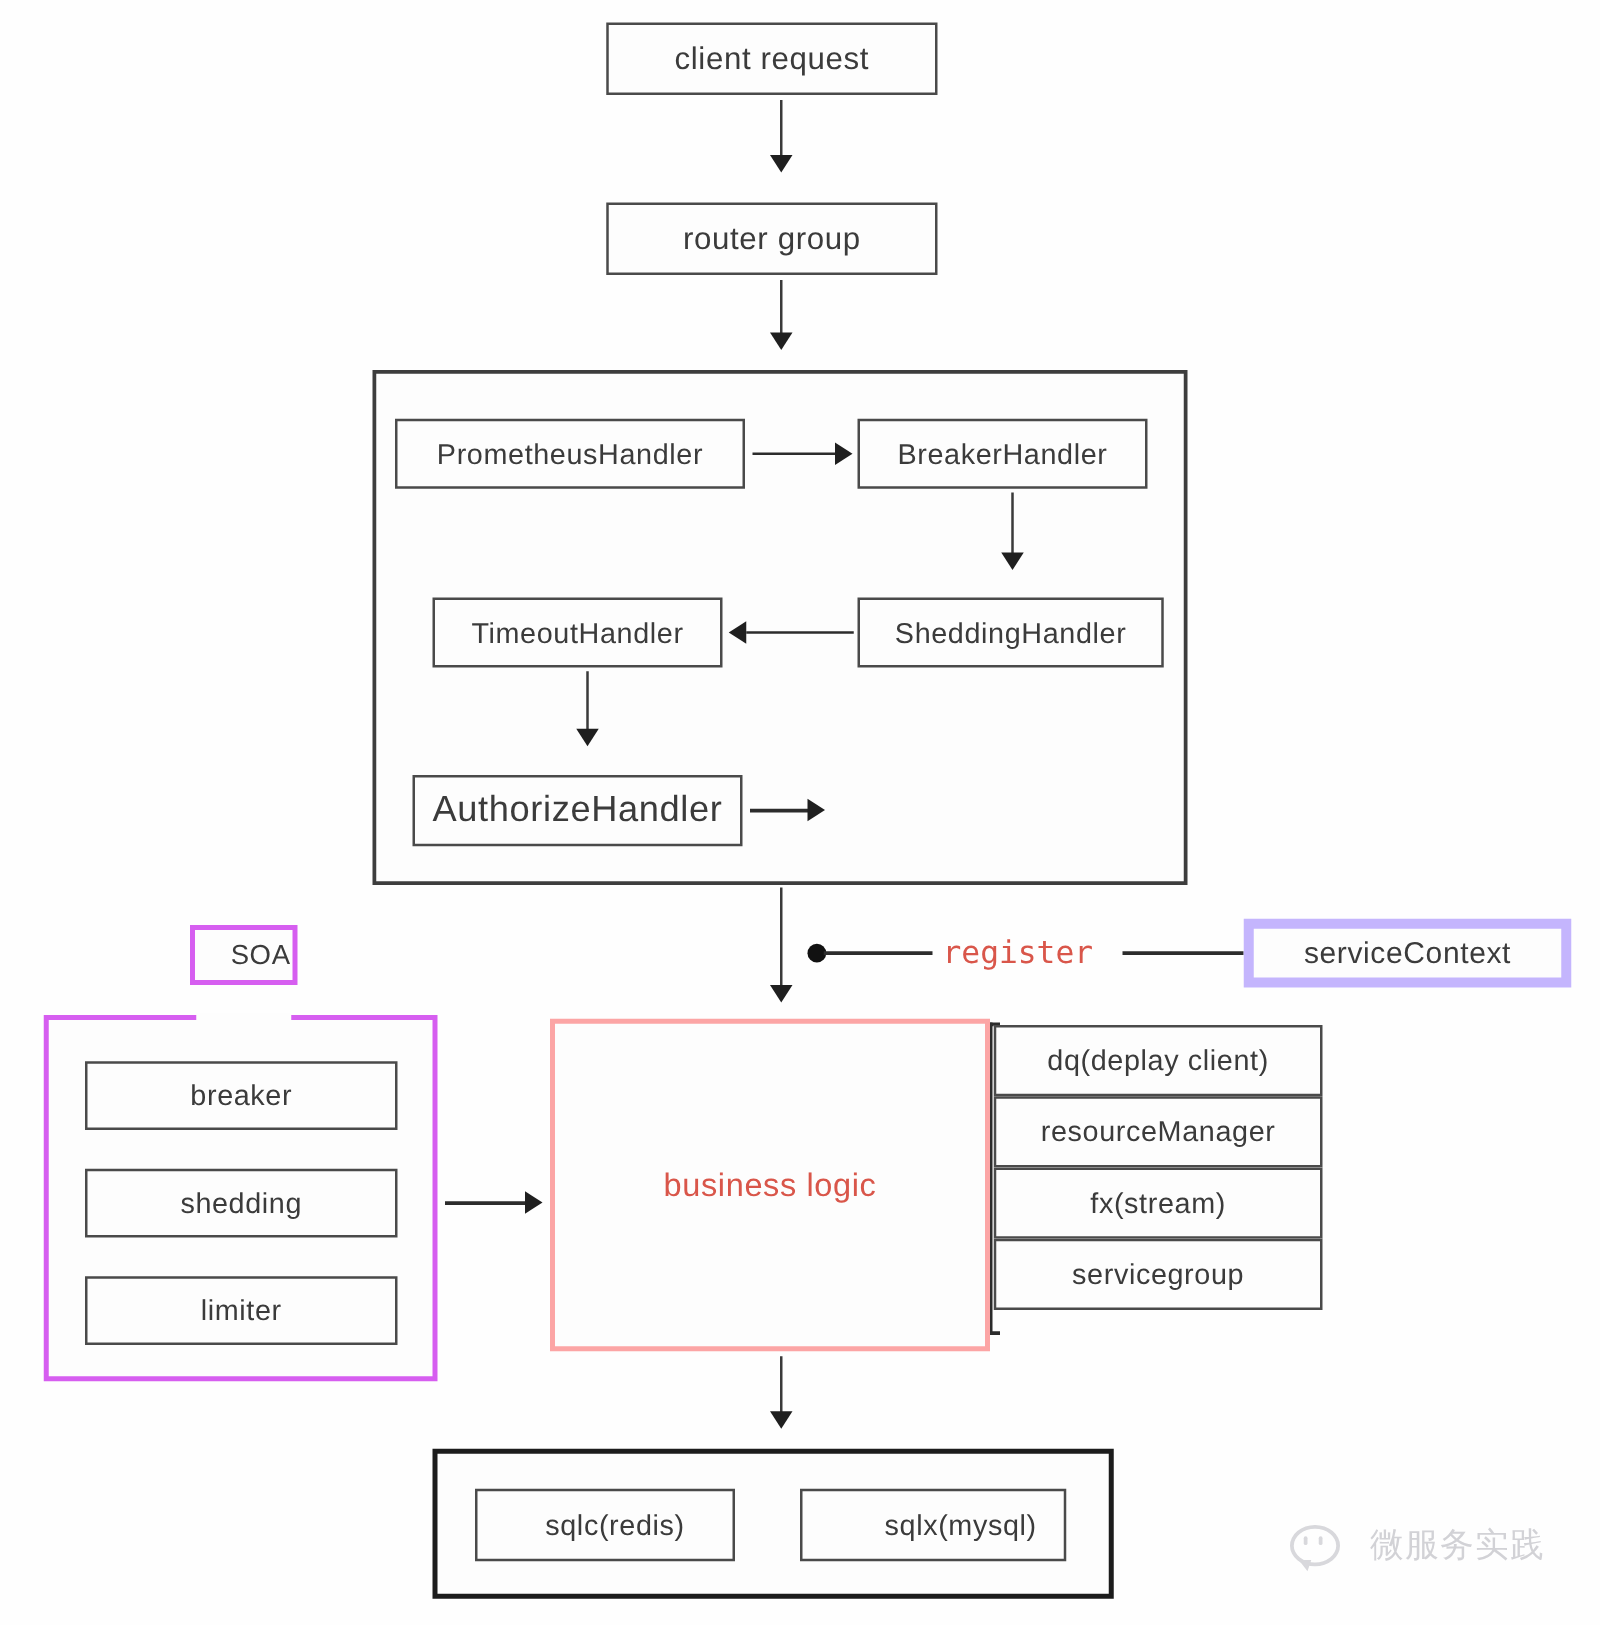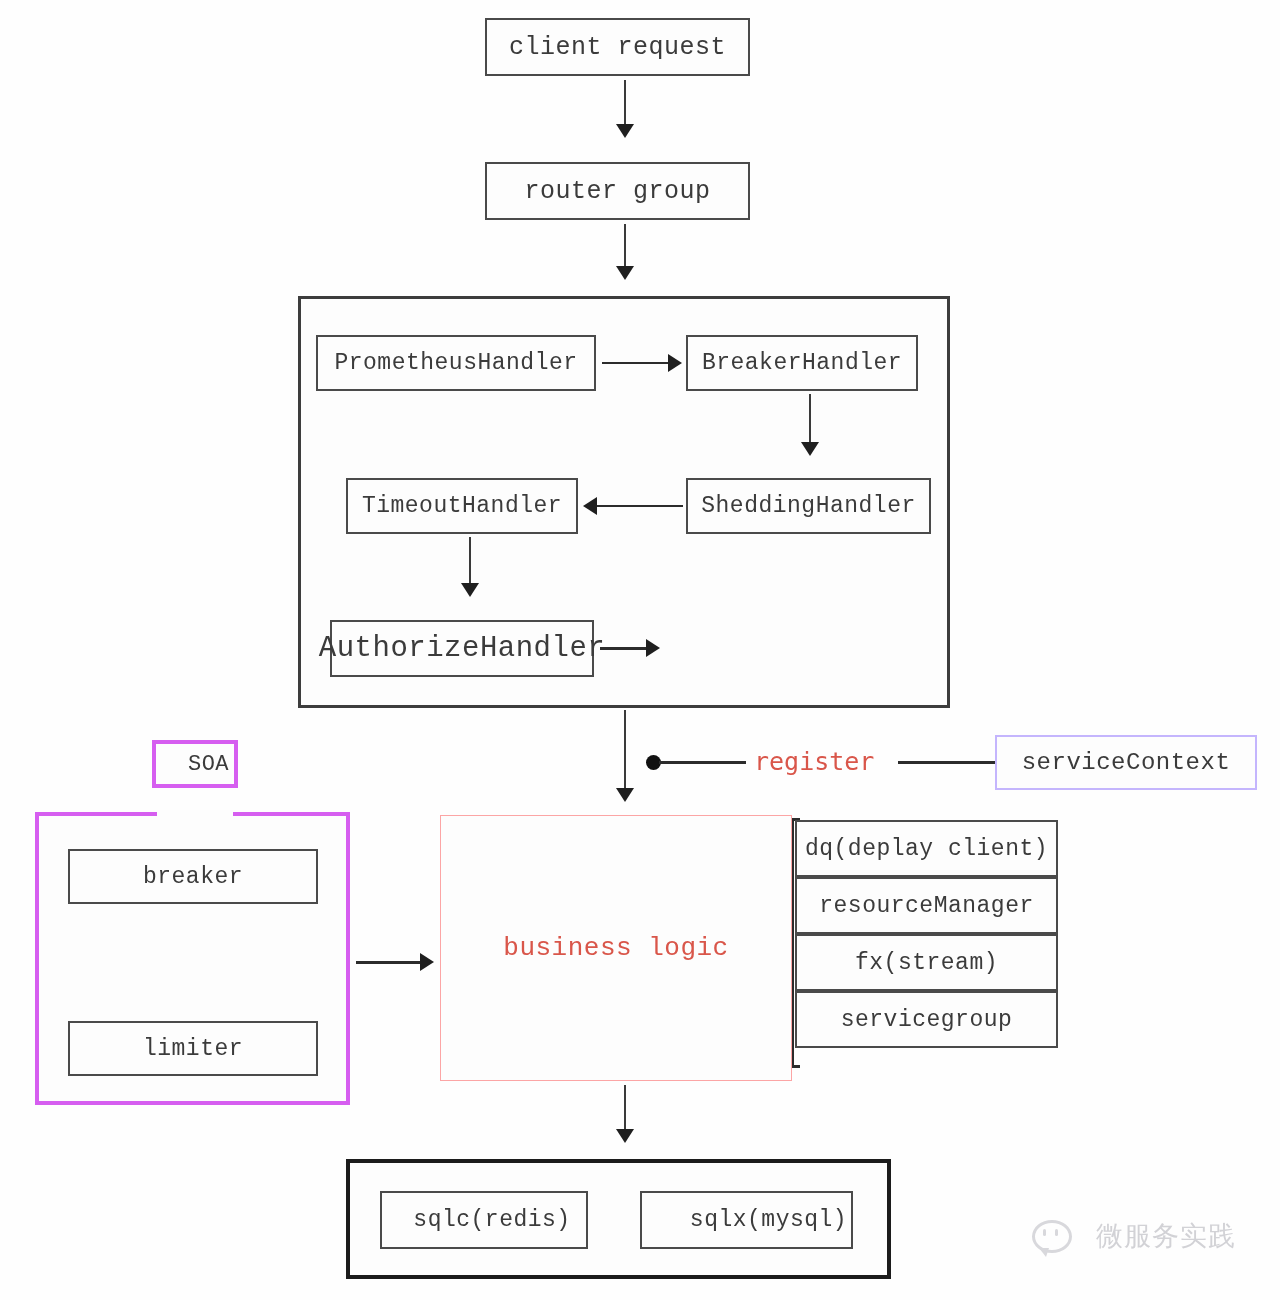--- a/index.html
+++ b/index.html
@@ -20,29 +20,29 @@
 
   
   .node {
     position: absolute;
     box-sizing: border-box;
     display: flex;
     align-items: center;
     justify-content: center;
     background: #fdfdfd;
     color: #3b3b3b;
-    font-family: Liberation Mono, monospace;
+    font-family: Liberation Sans, sans-serif;
     white-space: nowrap;
     letter-spacing: 0.5px;
   }
   .node.thin   { border: 2px solid #4a4a4a; }
   .node.thick  { border: 4px solid #1c1c1c; }
   .node.red    { border: 4px solid #e2605f; }
-  .node.blue   { border: 1px solid #fca5a5; }
-  .node.magenta{ border: 2px solid #c4b5fd; }
+  .node.blue   { border: 4px solid #fca5a5; }
+  .node.magenta{ border: 8px solid #c4b5fd; }
   .node.violet { border: 4px solid #d65ef0; }
   .node.group  { border: 3px solid #3d3d3d; background: #fdfdfd; }
 
   .txt-red { color: #d9564a; }
 
   
   .vline {
     position: absolute;
     width: 2px;
     background: #3a3a3a;
@@ -173,20 +173,21 @@
   <div class="edge-label txt-red" style="left:754px; top:747px; font-size:25px;">register</div>
   <div class="hline thickline" style="left:898px; top:761px; width:97px;"></div>
   <div class="node magenta" style="left:995px; top:735px; width:262px; height:55px; font-size:24px;">serviceContext</div>
 
   <div class="node violet" style="left:152px; top:740px; width:86px; height:48px; font-size:22px; z-index:3;padding-left:27px;">SOA</div>
   <div class="node violet" style="left:35px; top:812px; width:315px; height:293px; z-index:2;"></div>
 
   <div style="position:absolute; left:157px; top:810px; width:76px; height:8px; background:#fdfdfd; z-index:4;"></div>
 
   <div class="node thin" style="left:68px; top:849px; width:250px; height:55px; font-size:23px; z-index:5;">breaker</div>
+  <div class="node thin" style="left:68px; top:935px; width:250px; height:55px; font-size:23px; z-index:5;">shedding</div>
   <div class="node thin" style="left:68px; top:1021px; width:250px; height:55px; font-size:23px; z-index:5;">limiter</div>
 
   <div class="hline thickline" style="left:356px; top:961px; width:68px;"></div>
   <div class="arrow-right" style="left:420px; top:953px;"></div>
 
   <div class="node blue" style="left:440px; top:815px; width:352px; height:266px; font-size:26px; z-index:3;">
     <span class="txt-red">business logic</span>
   </div>
 
   <div class="vline" style="left:791px; top:818px; height:250px; width:3px; background:#2b2b2b;"></div>

